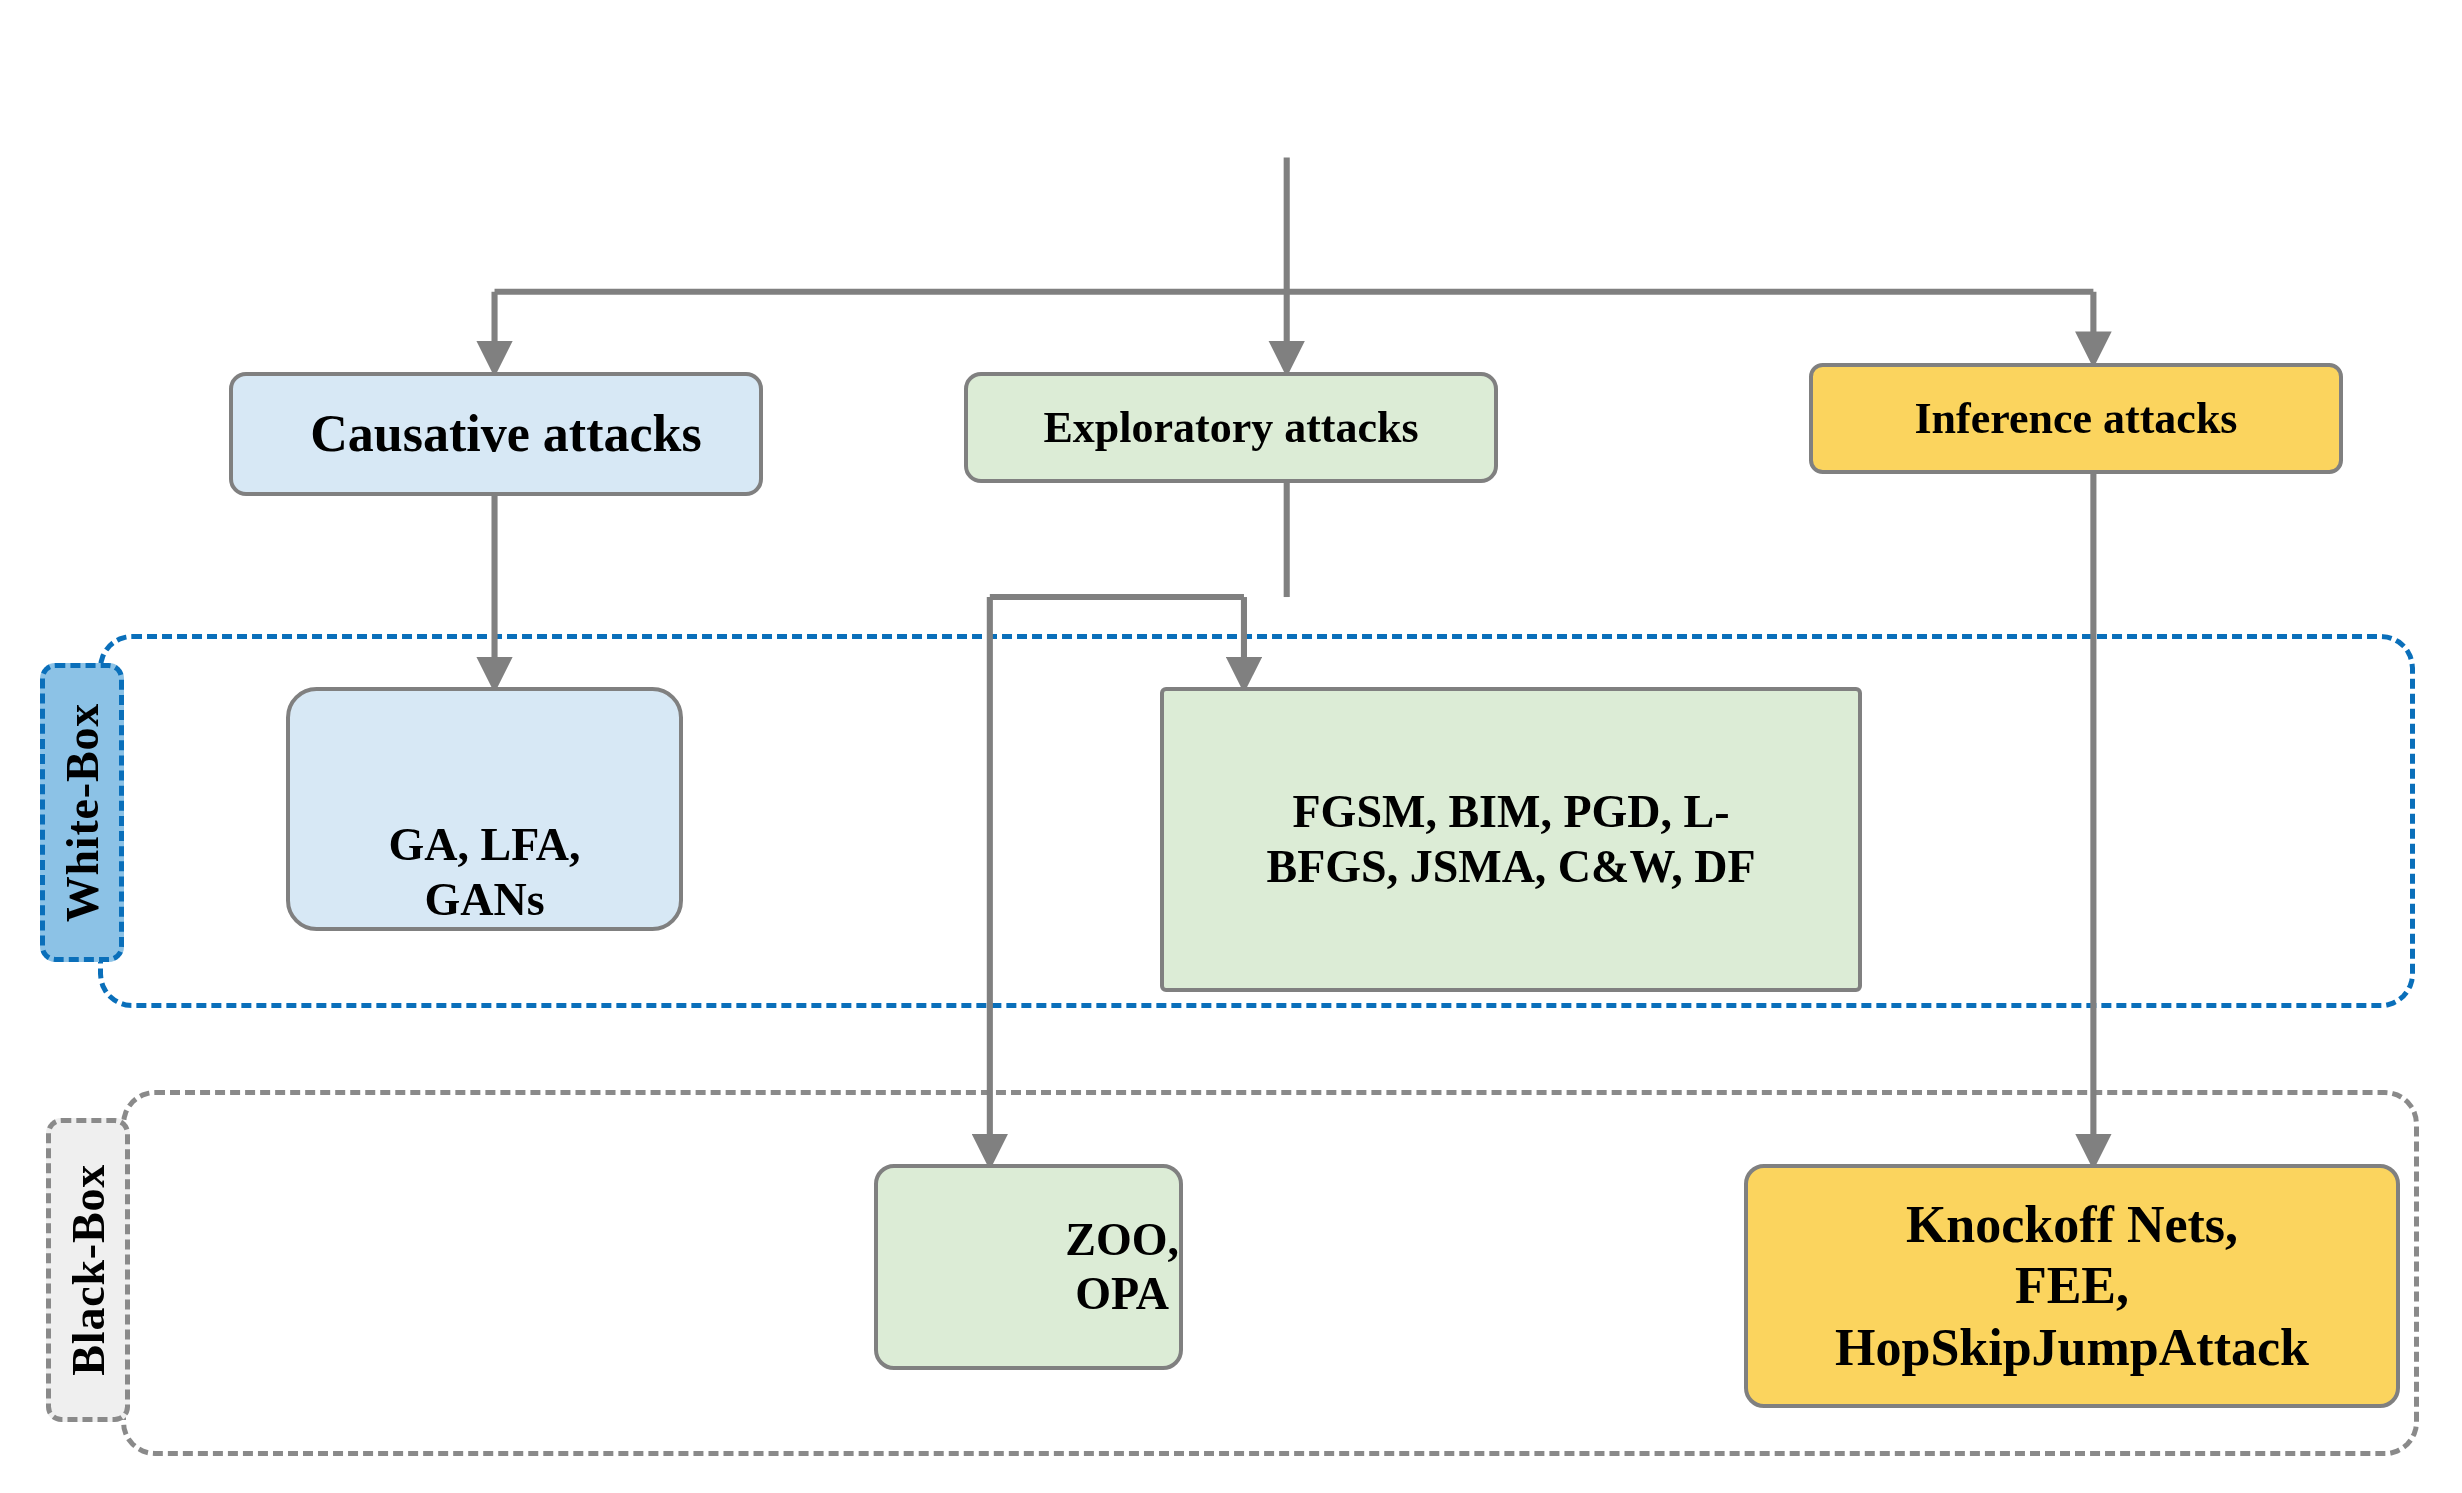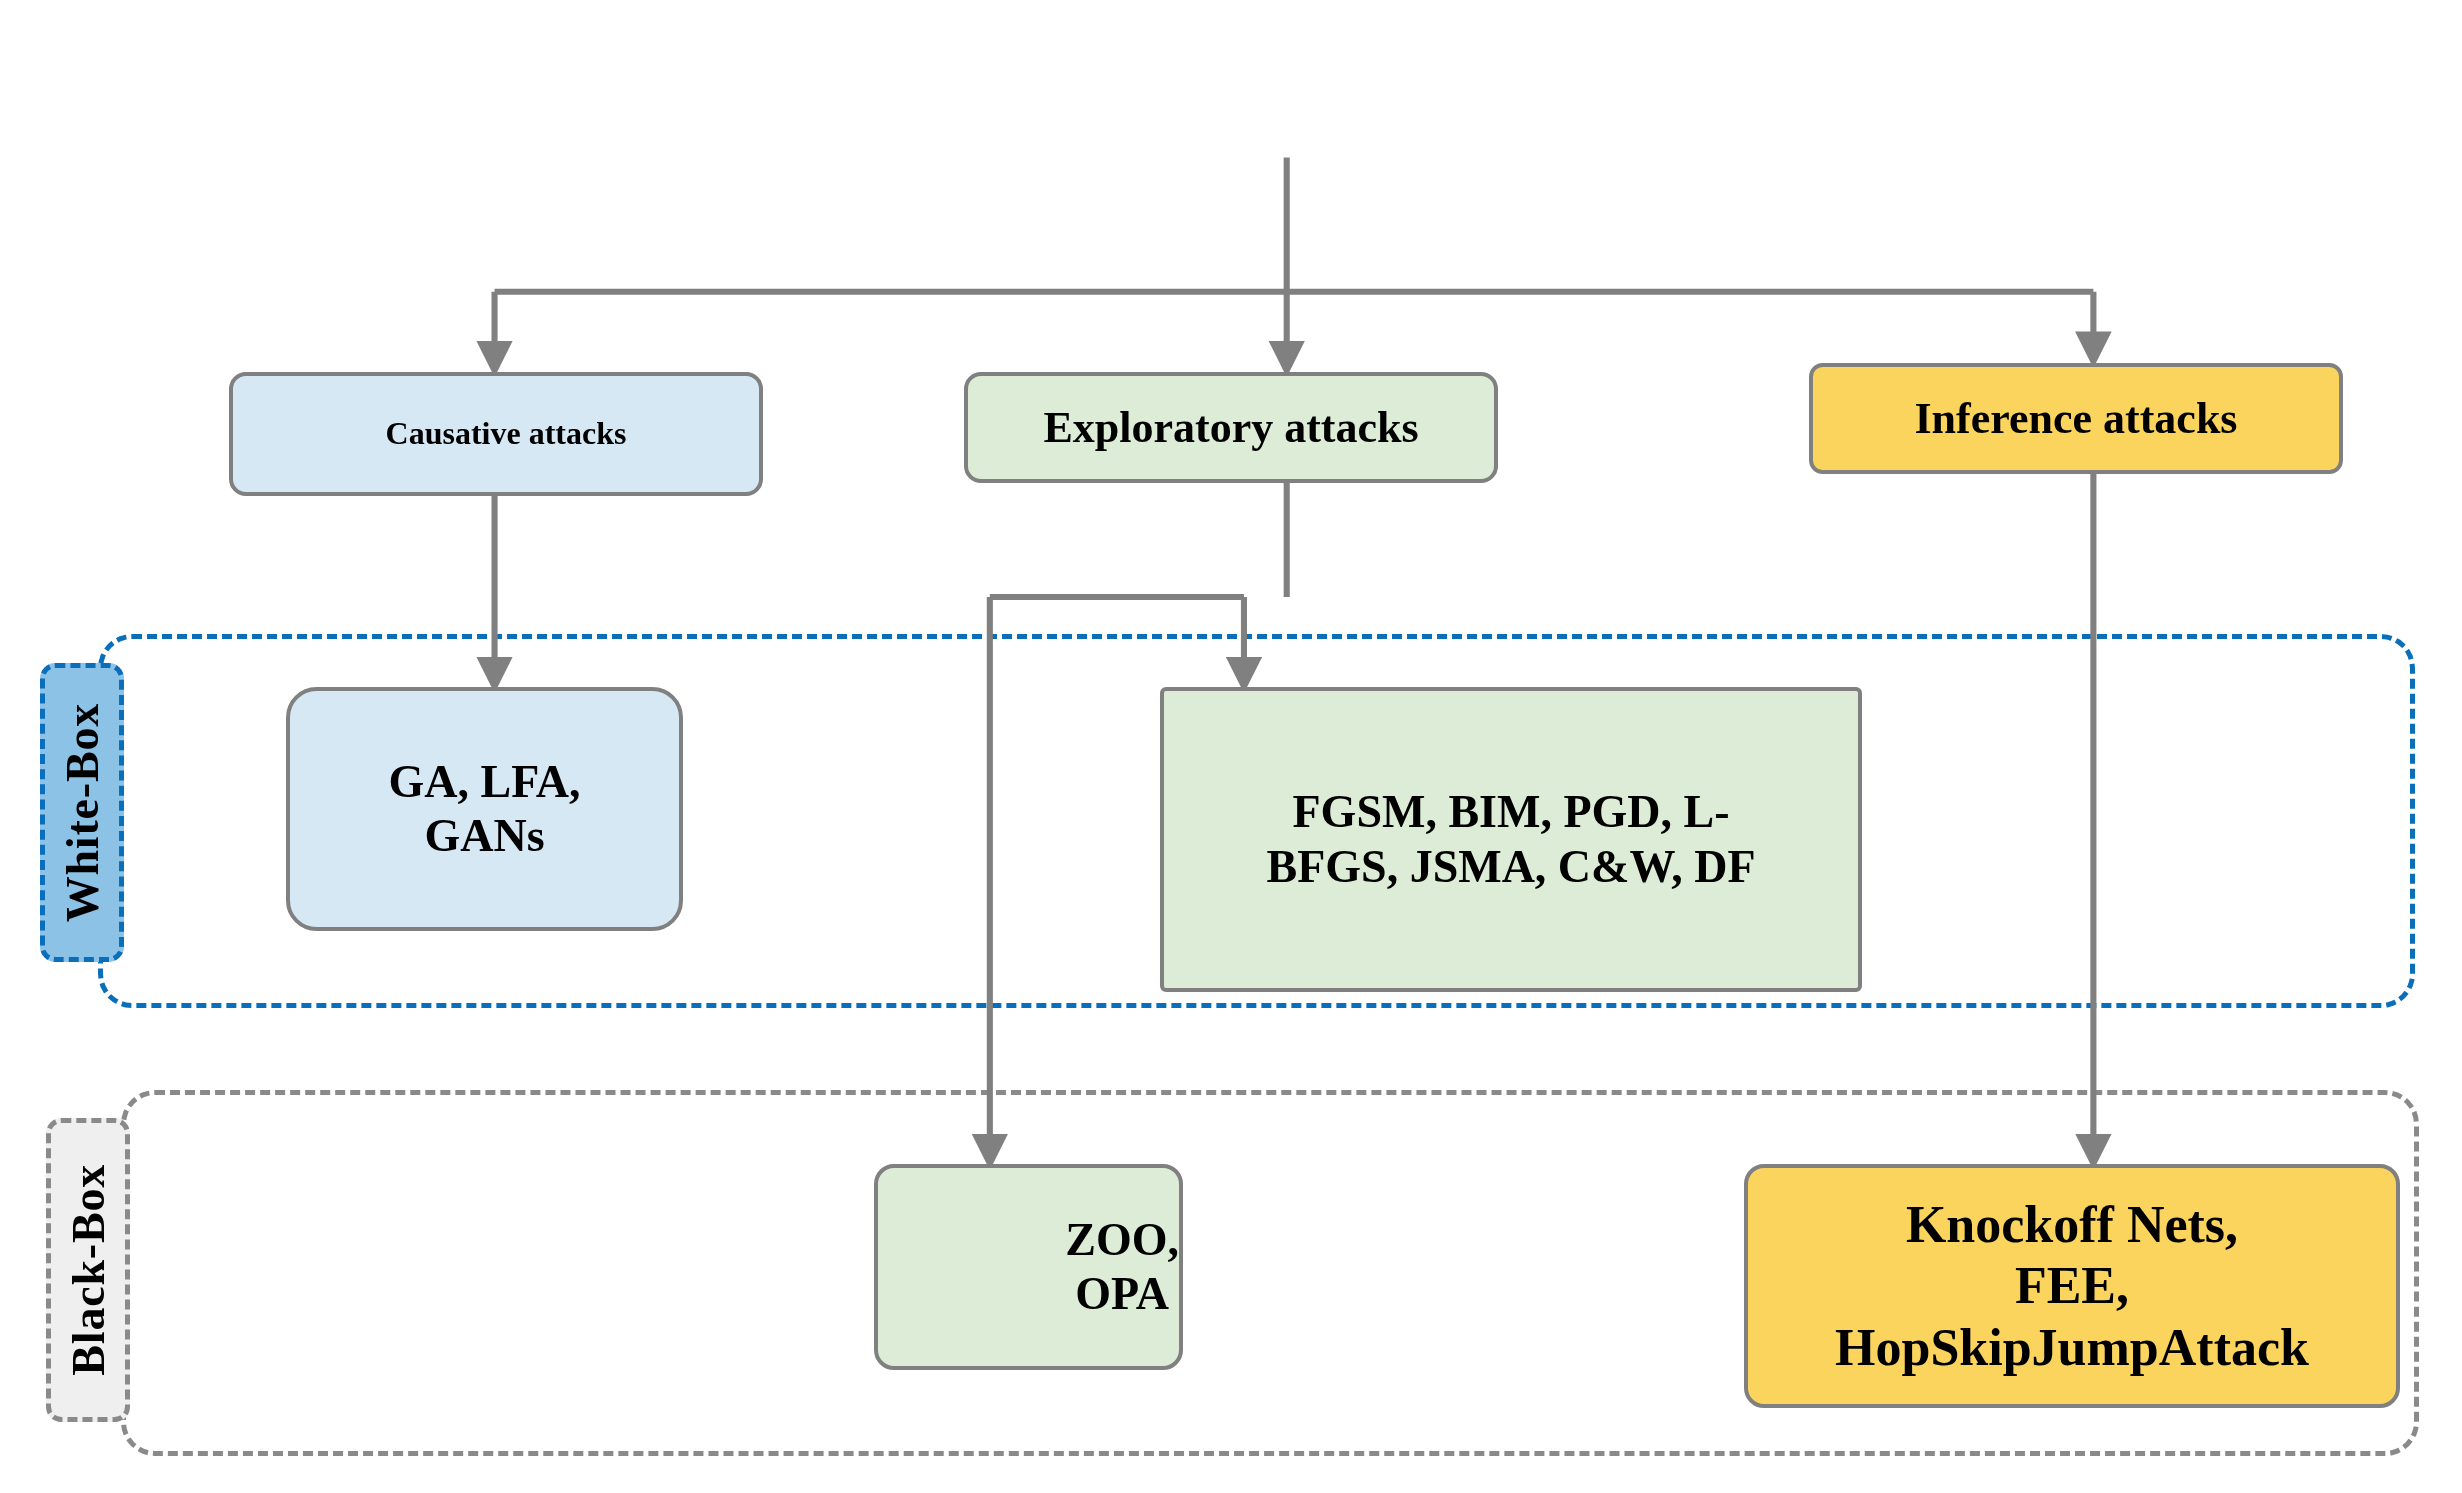--- a/index.html
+++ b/index.html
@@ -44,21 +44,21 @@
     letter-spacing: -0.4px;
   }
   
   #node-causative {
     left: 229px;
     top: 372px;
     width: 534px;
     height: 124px;
     background: #d7e8f5;
     border-radius: 17px;
-    font-size: 32px;
+    font-size: 52px;
     padding-left: 20px;
   }
   #node-exploratory {
     left: 964px;
     top: 372px;
     width: 534px;
     height: 111px;
     background: #dcecd6;
     border-radius: 17px;
     font-size: 44px;
@@ -74,20 +74,21 @@
   }
   
   #node-ga {
     left: 286px;
     top: 687px;
     width: 397px;
     height: 244px;
     background: #d7e8f5;
     border-radius: 30.5px;
     font-size: 46px;
+    align-items: flex-end;
   }
   #node-fgsm {
     left: 1160px;
     top: 687px;
     width: 702px;
     height: 305px;
     background: #dcecd6;
     border-radius: 6px;
     font-size: 46px;
     font-stretch: condensed;

